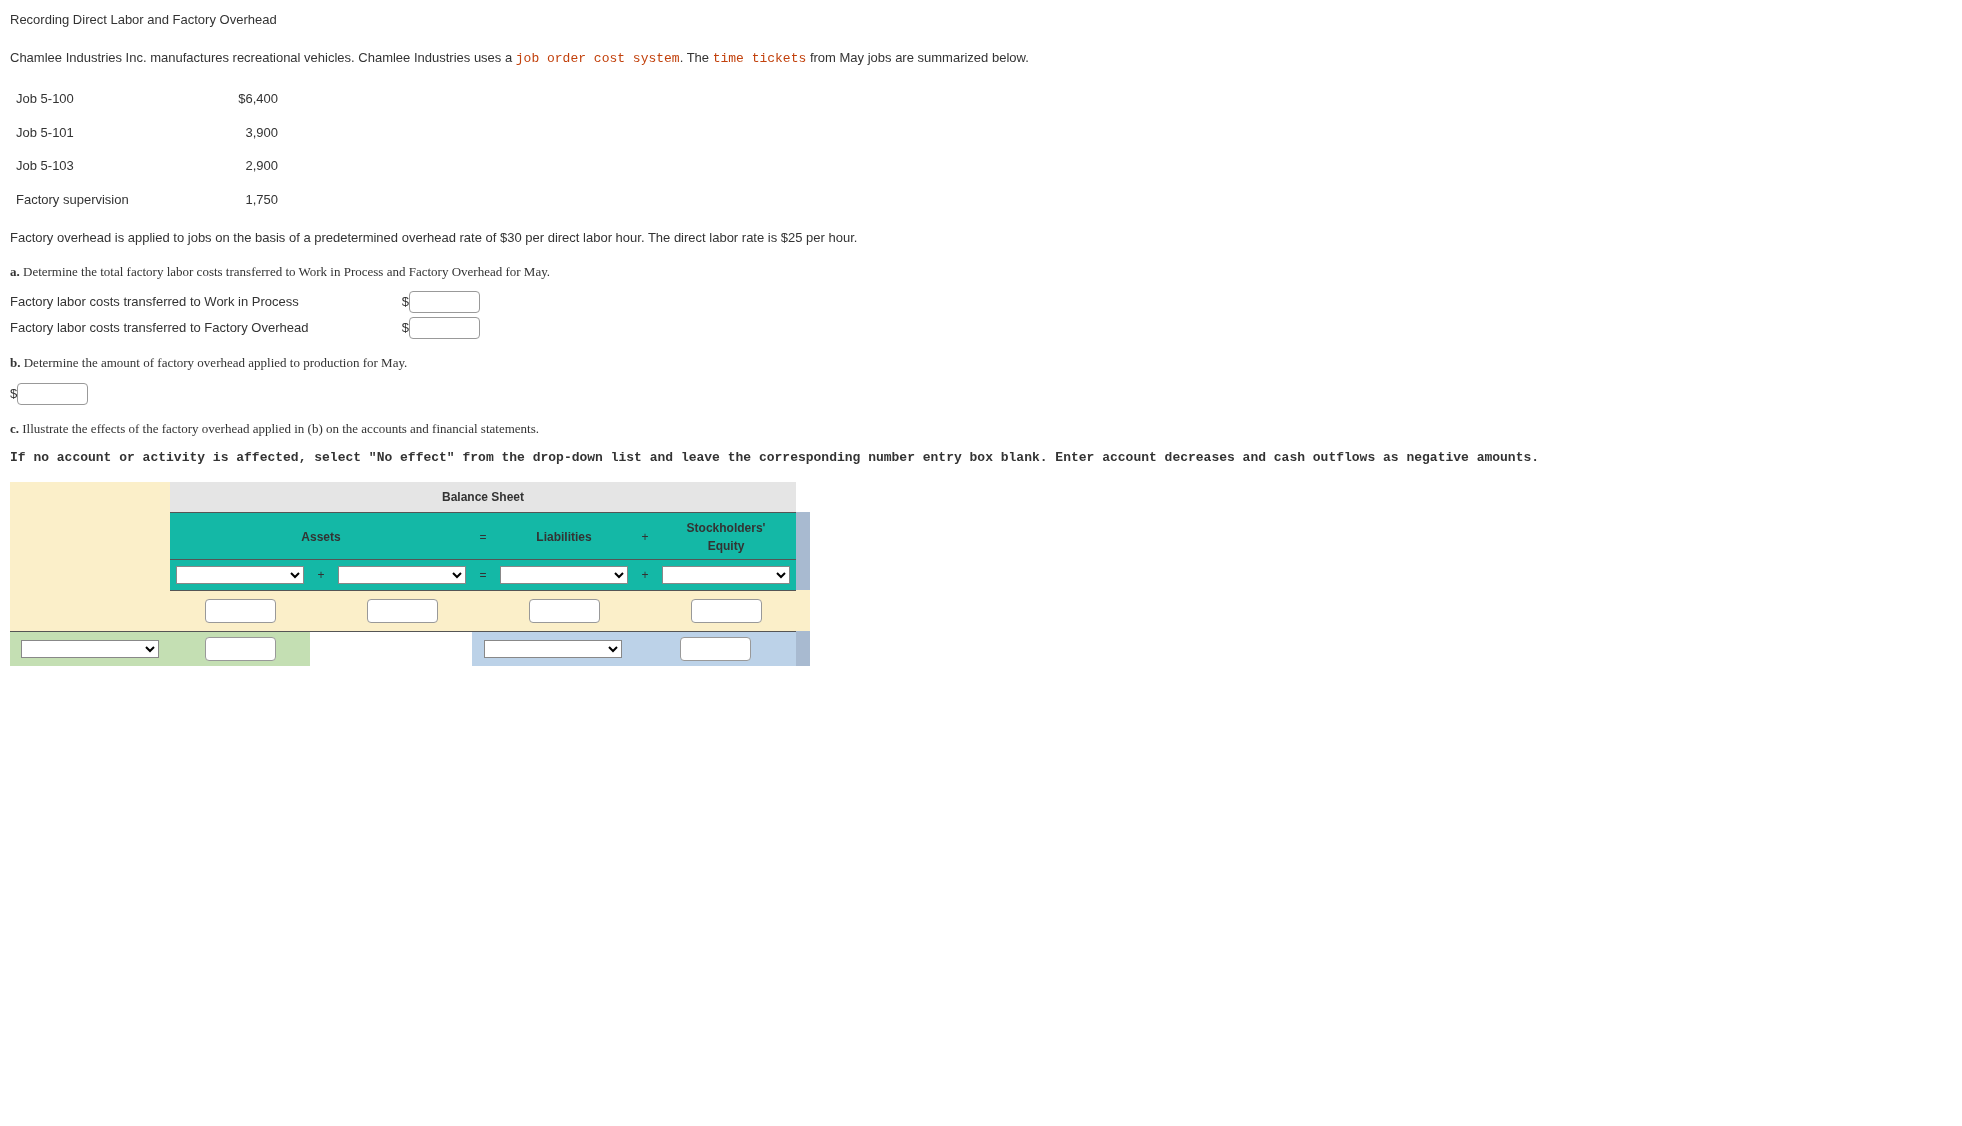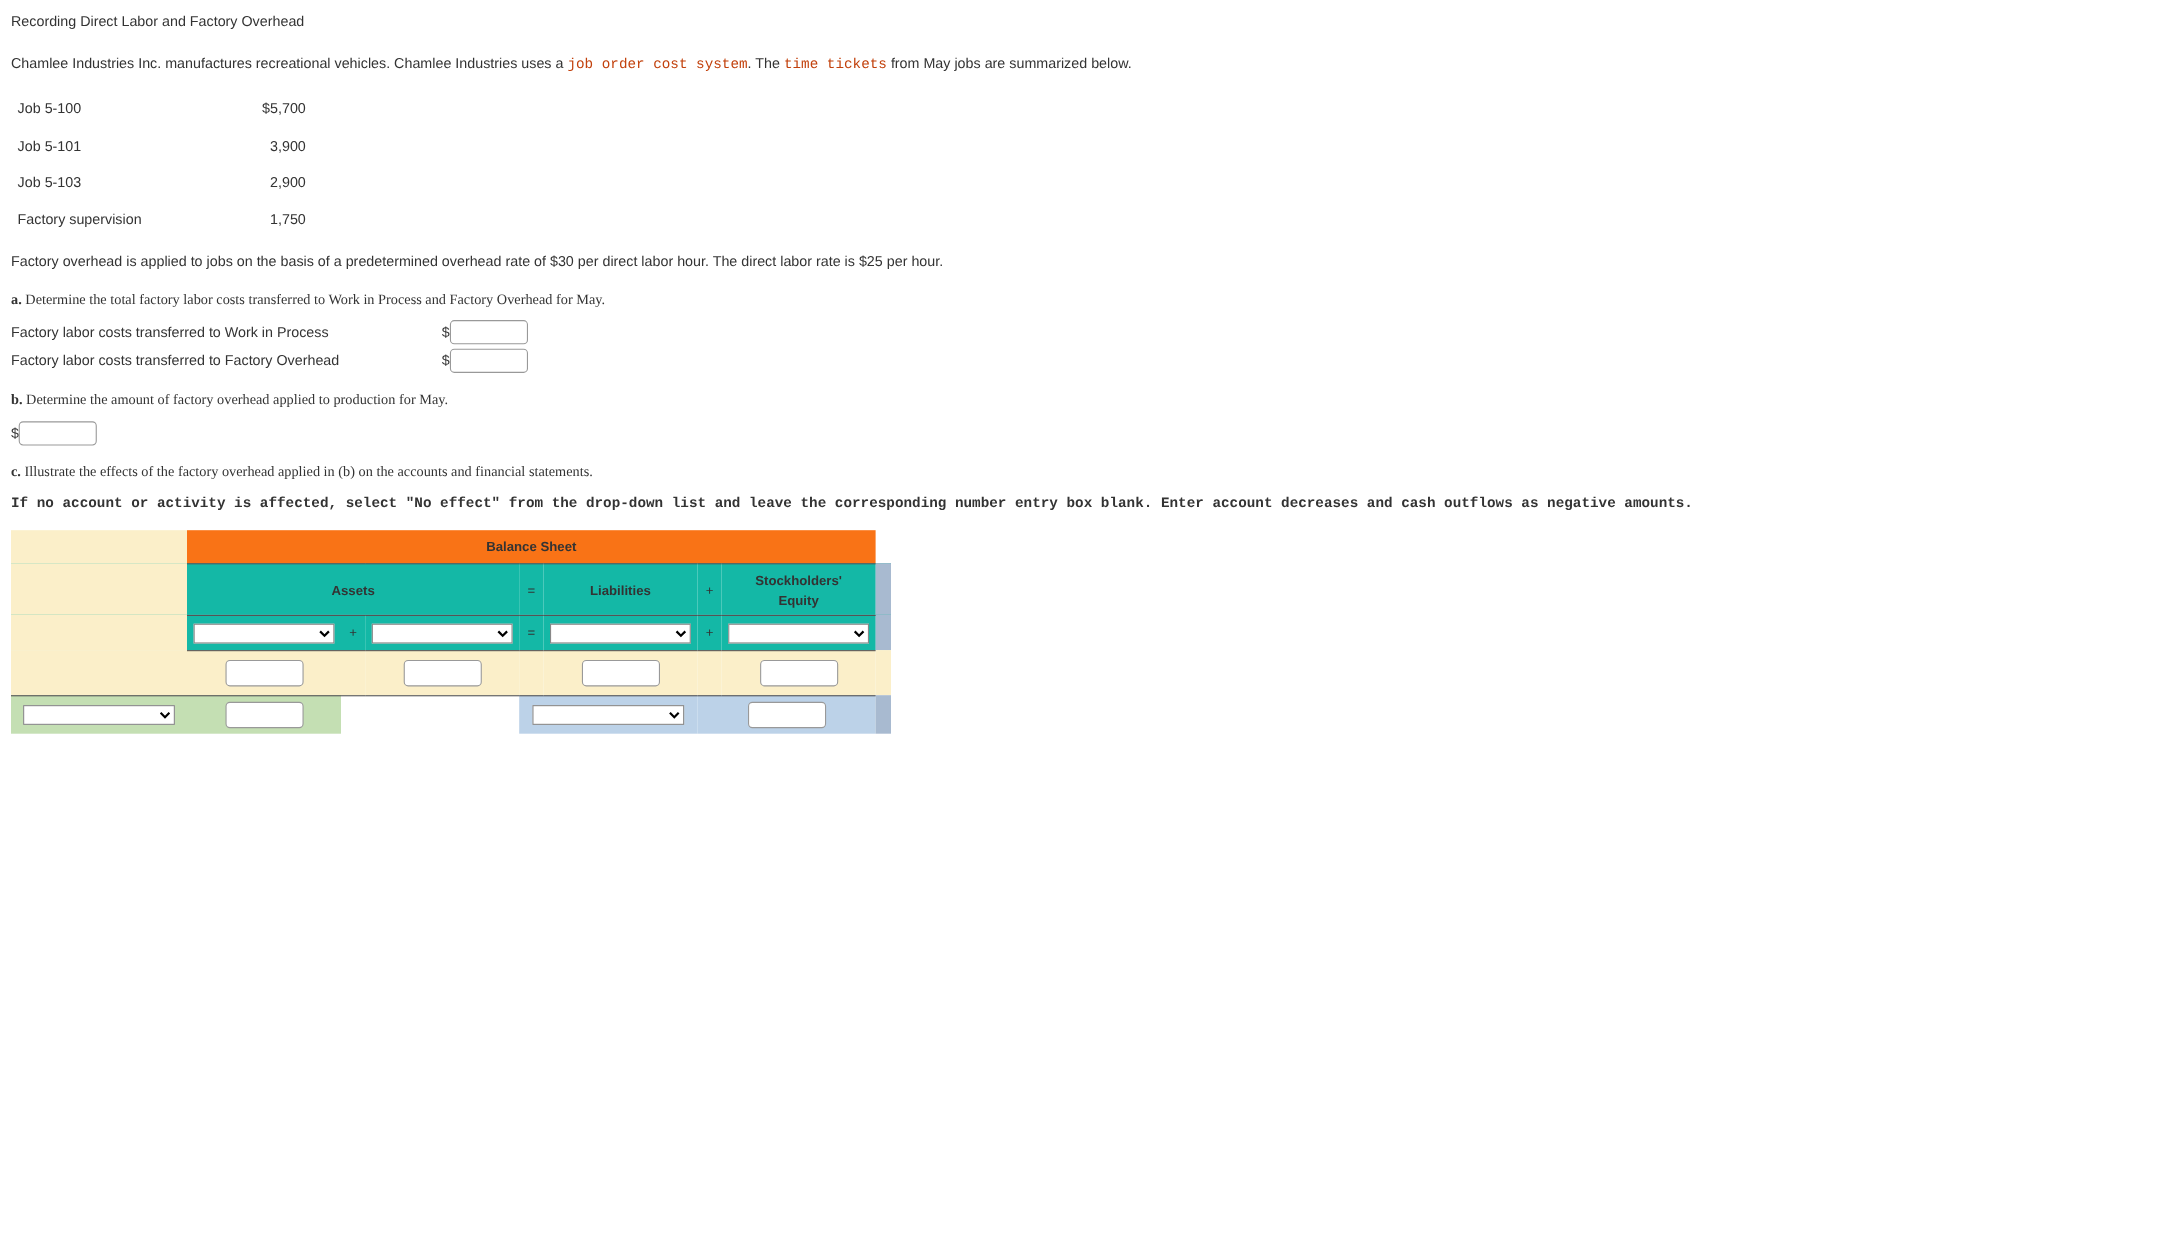--- a/index.html
+++ b/index.html
@@ -55,21 +55,21 @@
   .fx-wrap { margin-top: 10px; }
   table.fx {
     border-collapse: collapse;
     table-layout: fixed;
   }
   table.fx td, table.fx th {
     text-align: center;
     font-size: 12px;
   }
   .bs-head {
-    background: #f97316;
+    background: #e5e5e5;
     font-weight: bold;
     padding: 6px 3px;
     border-bottom: 1px solid #555;
   }
   .bs-body { background: #14b8a6; }
   .bs-body td { padding: 6px 2px; }
   .bs-body .hdrline { border-bottom: 1px solid #555; padding-bottom:4px;}
   .valrow td { background: #fbefc9; padding: 8px 2px; border-bottom: 1px solid #555; }
   .left-spacer { background: #fbefc9; }
   select.acct {
@@ -100,21 +100,21 @@
 <div class="title">Recording Direct Labor and Factory Overhead</div>
 
 <div class="intro">
   <span>Chamlee Industries Inc. manufactures recreational vehicles. Chamlee Industries uses a </span><a class="term" href="#">job order cost system</a><span>. The </span><a class="term" href="#">time tickets</a><span> from May jobs are summarized below.</span>
 </div>
 
 <table class="jobs">
   <tbody>
       <tr>
         <td>Job 5-100</td>
-        <td>$5,700</td>
+        <td>$6,400</td>
       </tr>
   <tr>
         <td>Job 5-101</td>
         <td>3,900</td>
       </tr>
   <tr>
         <td>Job 5-103</td>
         <td>2,900</td>
       </tr>
   <tr>

